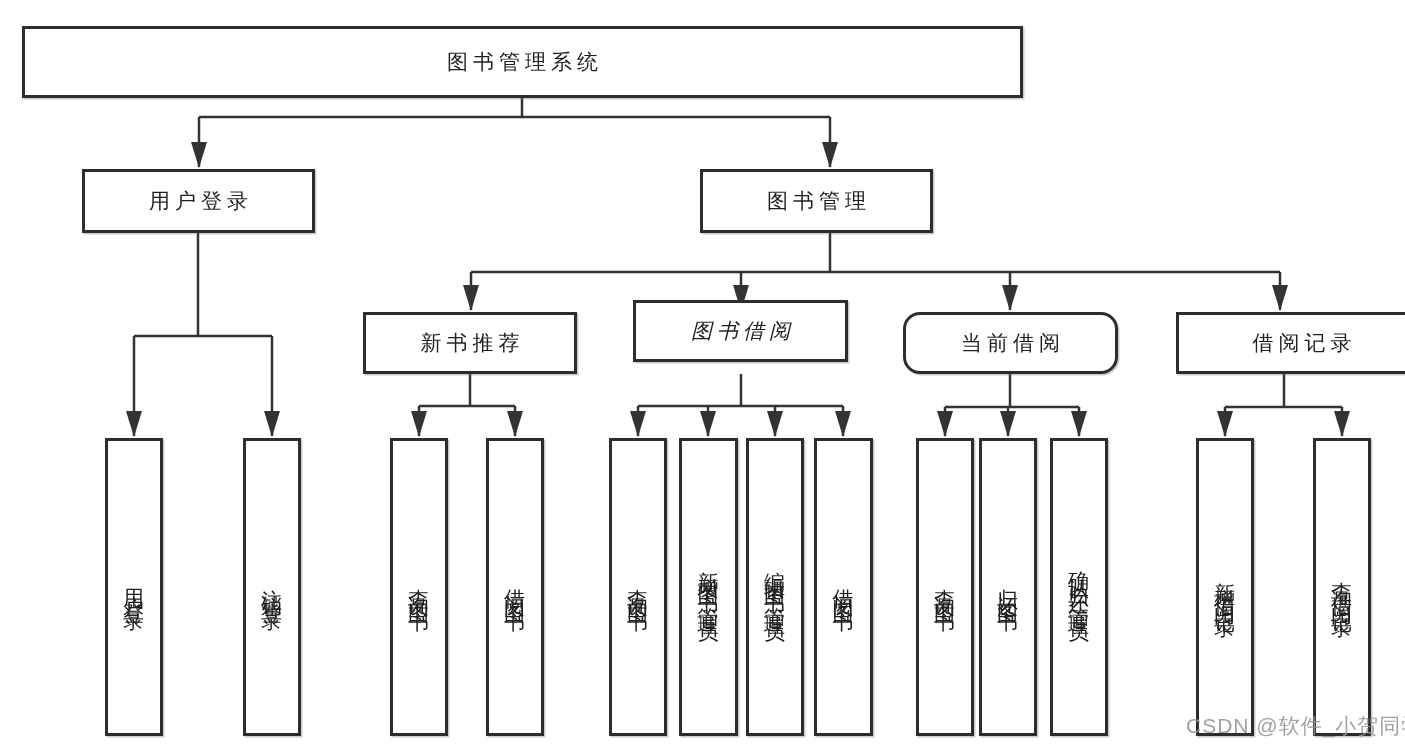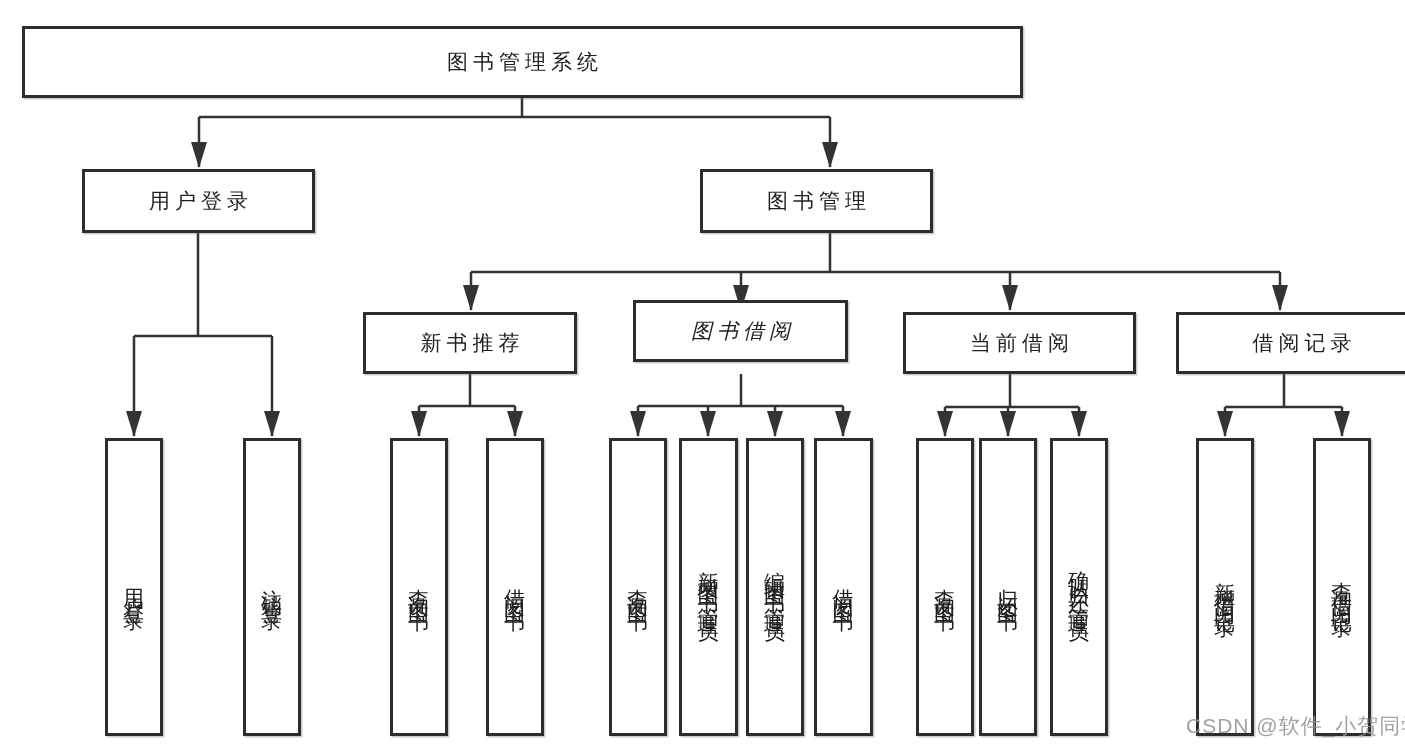--- a/index.html
+++ b/index.html
@@ -101,21 +101,21 @@
     </g>
   </svg>
 
   <div class="node node-h" style="left:22px; top:14px; width:1001px; height:72px;margin-top:12px;">图书管理系统</div>
 
   <div class="node node-h" style="left:82px; top:169px; width:233px; height:64px;">用户登录</div>
   <div class="node node-h" style="left:700px; top:169px; width:233px; height:64px;">图书管理</div>
 
   <div class="node node-h" style="left:363px; top:312px; width:214px; height:62px;">新书推荐</div>
   <div class="node node-h" style="left:633px; top:300px; width:215px; height:62px;font-style:italic;">图书借阅</div>
-  <div class="node node-h" style="left:903px; top:312px; width:233px; height:62px;">当前借阅</div>
+  <div class="node node-h" style="left:903px; top:312px; width:215px; height:62px;border-radius:17px;">当前借阅</div>
   <div class="node node-h" style="left:1176px; top:312px; width:252px; height:62px;">借阅记录</div>
 
   <div class="node node-v" style="left:105px; top:438px; width:58px; height:298px;">用户登录</div>
   <div class="node node-v" style="left:243px; top:438px; width:58px; height:298px;">注销登录</div>
 
   <div class="node node-v" style="left:390px; top:438px; width:58px; height:298px;">查询图书</div>
   <div class="node node-v" style="left:486px; top:438px; width:58px; height:298px;">借阅图书</div>
 
   <div class="node node-v" style="left:609px; top:438px; width:58px; height:298px;">查询图书</div>
   <div class="node node-v" style="left:679px; top:438px; width:59px; height:298px;">新增图书（管理员）</div>

